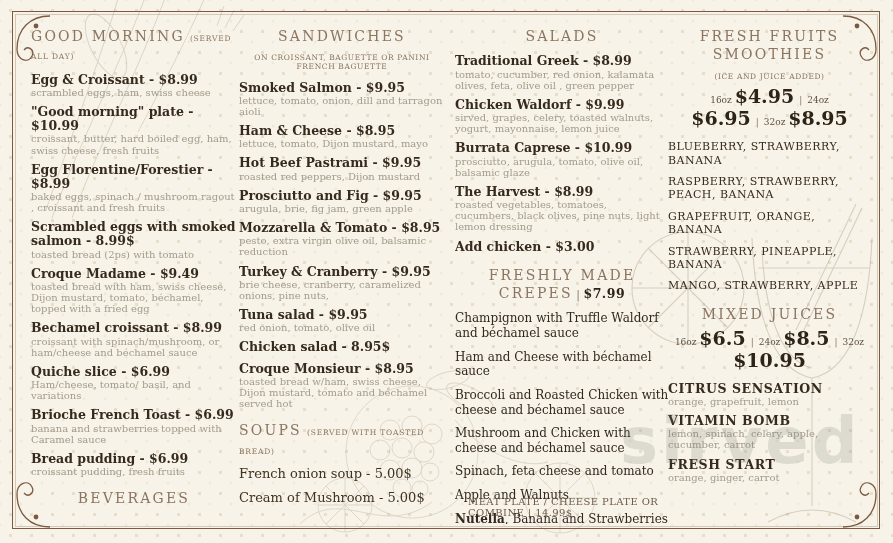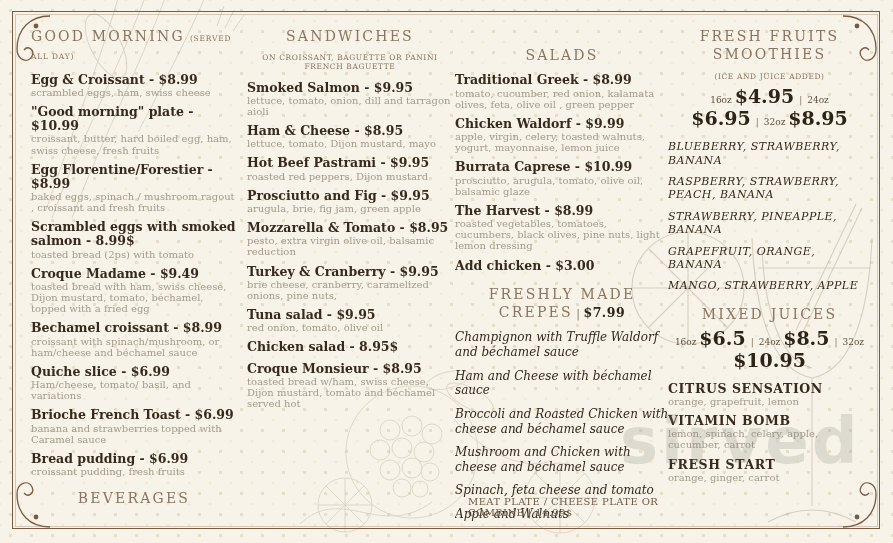--- a/index.html
+++ b/index.html
@@ -23,22 +23,22 @@
     padding-left:12px;
   }
   .card::after{
     content:"";position:absolute;inset:1.5px;border:1px solid rgba(124,90,65,.28);
     pointer-events:none;
   }
   .decor{position:absolute;inset:0;pointer-events:none;}
   .columns{position:absolute;inset:0;}
   .col{position:absolute;top:15px;bottom:4px;overflow:hidden;}
   #col-0{left:18px;width:206px;}
-  #col-1{left:234px;width:206px;}
-  #col-2{left:442px;width:214px;margin-top:19px;}
+  #col-1{left:226px;width:206px;}
+  #col-2{left:442px;width:214px;}
   #col-3{left:655px;width:203px;}
 
   .sec-header{margin:0 0 9px 0;line-height:1.15;}
   .section.center .sec-header{text-align:center;}
   .sec-title{font-size:14px;letter-spacing:2.2px;color:#8b7460;}
   .sec-sub{font-size:7.5px;letter-spacing:.8px;color:#8b7460;}
   .sec-sub-below{display:block;font-size:7.5px;letter-spacing:.6px;color:#8b7460;margin-top:9px;}
   .price-note{font-size:12.5px;font-weight:bold;color:#2e2317;letter-spacing:.5px;}
   .hdr-sep{color:#8b7460;font-size:11px;}
 
@@ -47,21 +47,21 @@
   .item-name{font-size:12.5px;font-weight:bold;color:#362ا;}
   .item-name{font-size:12.5px;font-weight:bold;color:#36291d;}
   .item-desc{font-size:10px;color:#a39b8d;line-height:1.12;}
   .section.light .item-name{font-weight:normal;font-size:13px;color:#3f3222;}
   .section.light .item{margin-bottom:9px;}
   .section.juice .item-name{letter-spacing:.6px;}
   .sizes{margin:5px 0 10px 0;font-size:9px;color:#5d4e3e;text-align:center;}
   .sz-price{font-size:19px;font-weight:bold;color:#2e2317;}
   .sz-sep{color:#8b7460;margin:0 5px;}
 
-  .line{margin-bottom:7px;line-height:1.22;font-style:italic;}
+  .line{margin-bottom:7px;line-height:1.22;}
   .line.caps{font-size:11px;letter-spacing:.5px;color:#36291d;margin-bottom:8px;}
   .line.crepe{font-size:12px;color:#33281e;margin-bottom:9px;}
 
   .bottom-note{
     position:absolute;left:455px;top:484px;width:250px;
     font-size:10px;letter-spacing:.4px;color:#6d5947;
   }
   .watermark{
     position:absolute;left:620px;top:404px;
     font-family:"DejaVu Sans",sans-serif;font-weight:bold;
@@ -222,31 +222,40 @@
               <div class="item-desc">red onion, tomato, olive oil</div>
             </div>
             <div class="item">
               <div class="item-name"><span>Chicken salad</span> - <span>8.95$</span></div>
             </div>
             <div class="item">
               <div class="item-name"><span>Croque Monsieur</span> - <span>$8.95</span></div>
               <div class="item-desc">toasted bread w/ham, swiss cheese, Dijon mustard, tomato and béchamel served hot</div>
             </div>
           </section>
+          <section class="section sec-soups light">
+            <div class="sec-header"><span class="sec-title">SOUPS</span> <span class="sec-sub">(SERVED WITH TOASTED BREAD)</span></div>
+            <div class="item">
+              <div class="item-name"><span>French onion soup</span> - <span>5.00$</span></div>
+            </div>
+            <div class="item">
+              <div class="item-name"><span>Cream of Mushroom</span> - <span>5.00$</span></div>
+            </div>
+          </section>
         </div>
         <div class="col" id="col-2">
           <section class="section sec-salads center">
             <div class="sec-header"><span class="sec-title">SALADS</span></div>
             <div class="item">
               <div class="item-name"><span>Traditional Greek</span> - <span>$8.99</span></div>
               <div class="item-desc">tomato, cucumber, red onion, kalamata olives, feta, olive oil , green pepper</div>
             </div>
             <div class="item">
               <div class="item-name"><span>Chicken Waldorf</span> - <span>$9.99</span></div>
-              <div class="item-desc">apple, virgin, celery, toasted walnuts, yogurt, mayonnaise, lemon juice</div>
+              <div class="item-desc">sirved, grapes, celery, toasted walnuts, yogurt, mayonnaise, lemon juice</div>
             </div>
             <div class="item">
               <div class="item-name"><span>Burrata Caprese</span> - <span>$10.99</span></div>
               <div class="item-desc">prosciutto, arugula, tomato, olive oil, balsamic glaze</div>
             </div>
             <div class="item">
               <div class="item-name"><span>The Harvest</span> - <span>$8.99</span></div>
               <div class="item-desc">roasted vegetables, tomatoes, cucumbers, black olives, pine nuts, light lemon dressing</div>
             </div>
             <div class="item">
@@ -262,22 +271,22 @@
             <div class="line crepe">Spinach, feta cheese and tomato</div>
             <div class="line crepe">Apple and Walnuts</div>
             <div class="line crepe"><b>Nutella</b><span>, Banana and Strawberries</span></div>
           </section>
         </div>
         <div class="col" id="col-3">
           <section class="section sec-smoothies center">
             <div class="sec-header"><span class="sec-title">FRESH FRUITS SMOOTHIES</span><span class="sec-sub-below">(ICE AND JUICE ADDED)</span><div class="sizes"><span class="sz-label">16oz </span><span class="sz-price">$4.95</span><span class="sz-sep">|</span><span class="sz-label">24oz </span><span class="sz-price">$6.95</span><span class="sz-sep">|</span><span class="sz-label">32oz </span><span class="sz-price">$8.95</span></div></div>
             <div class="line caps">BLUEBERRY, STRAWBERRY, BANANA</div>
             <div class="line caps">RASPBERRY, STRAWBERRY, PEACH, BANANA</div>
+            <div class="line caps">GRAPEFRUIT, ORANGE, BANANA</div>
             <div class="line caps">STRAWBERRY, PINEAPPLE, BANANA</div>
-            <div class="line caps">GRAPEFRUIT, ORANGE, BANANA</div>
             <div class="line caps">MANGO, STRAWBERRY, APPLE</div>
           </section>
           <section class="section sec-mixed-juices center juice">
             <div class="sec-header"><span class="sec-title">MIXED JUICES</span><div class="sizes"><span class="sz-label">16oz </span><span class="sz-price">$6.5</span><span class="sz-sep">|</span><span class="sz-label">24oz </span><span class="sz-price">$8.5</span><span class="sz-sep">|</span><span class="sz-label">32oz </span><span class="sz-price">$10.95</span></div></div>
             <div class="item">
               <div class="item-name"><span>CITRUS SENSATION</span></div>
               <div class="item-desc">orange, grapefruit, lemon</div>
             </div>
             <div class="item">
               <div class="item-name"><span>VITAMIN BOMB</span></div>

